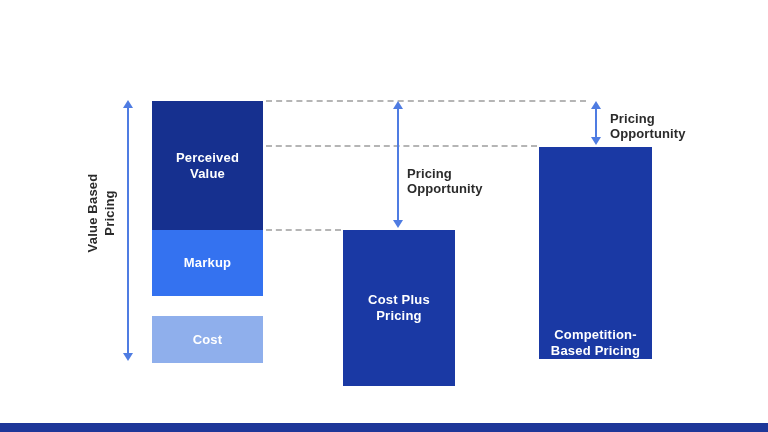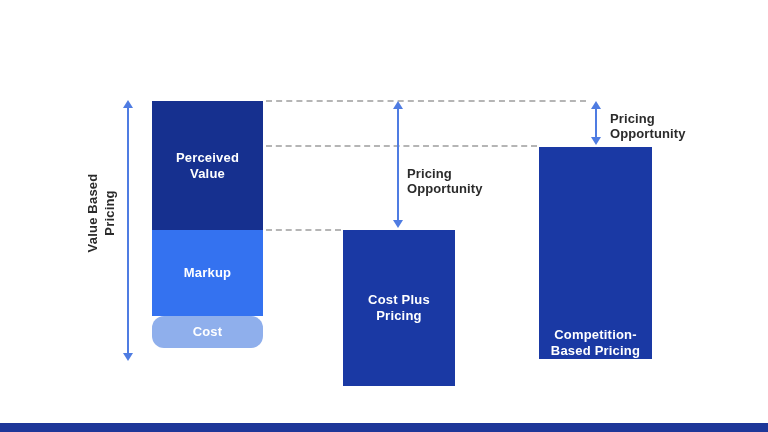--- a/index.html
+++ b/index.html
@@ -14,22 +14,22 @@
   .bar-seg{
     position:absolute;
     display:flex;align-items:center;justify-content:center;
   }
   .bar-label{
     color:var(--label-on-bar,#fff);
     font-weight:bold;font-size:13px;line-height:16px;
     text-align:center;white-space:pre-line;letter-spacing:.2px;
   }
   .seg-pv{left:152px;top:101px;width:111px;height:129px;background:var(--perceived-value);}
-  .seg-markup{left:152px;top:230px;width:111px;height:86px;background:var(--markup);}
-  .seg-cost{left:152px;top:316px;width:111px;height:32px;background:var(--cost);border-radius:12px;}
+  .seg-markup{left:152px;top:230px;width:111px;height:66px;background:var(--markup);}
+  .seg-cost{left:152px;top:316px;width:111px;height:47px;background:var(--cost);}
   .bar-costplus{left:343px;top:230px;width:112px;height:156px;background:var(--solid-bar);}
   .bar-competition{left:539px;top:147px;width:113px;height:212px;background:var(--solid-bar);align-items:flex-end;}
   
   .dash{
     position:absolute;height:0;
     border-top:2px dashed var(--dashed-line,#b8b8b8);
   }
   .dash-top{left:266px;top:100px;width:320px;}
   .dash-competition{left:266px;top:145px;width:271px;}
   .dash-costplus{left:266px;top:229px;width:75px;}

